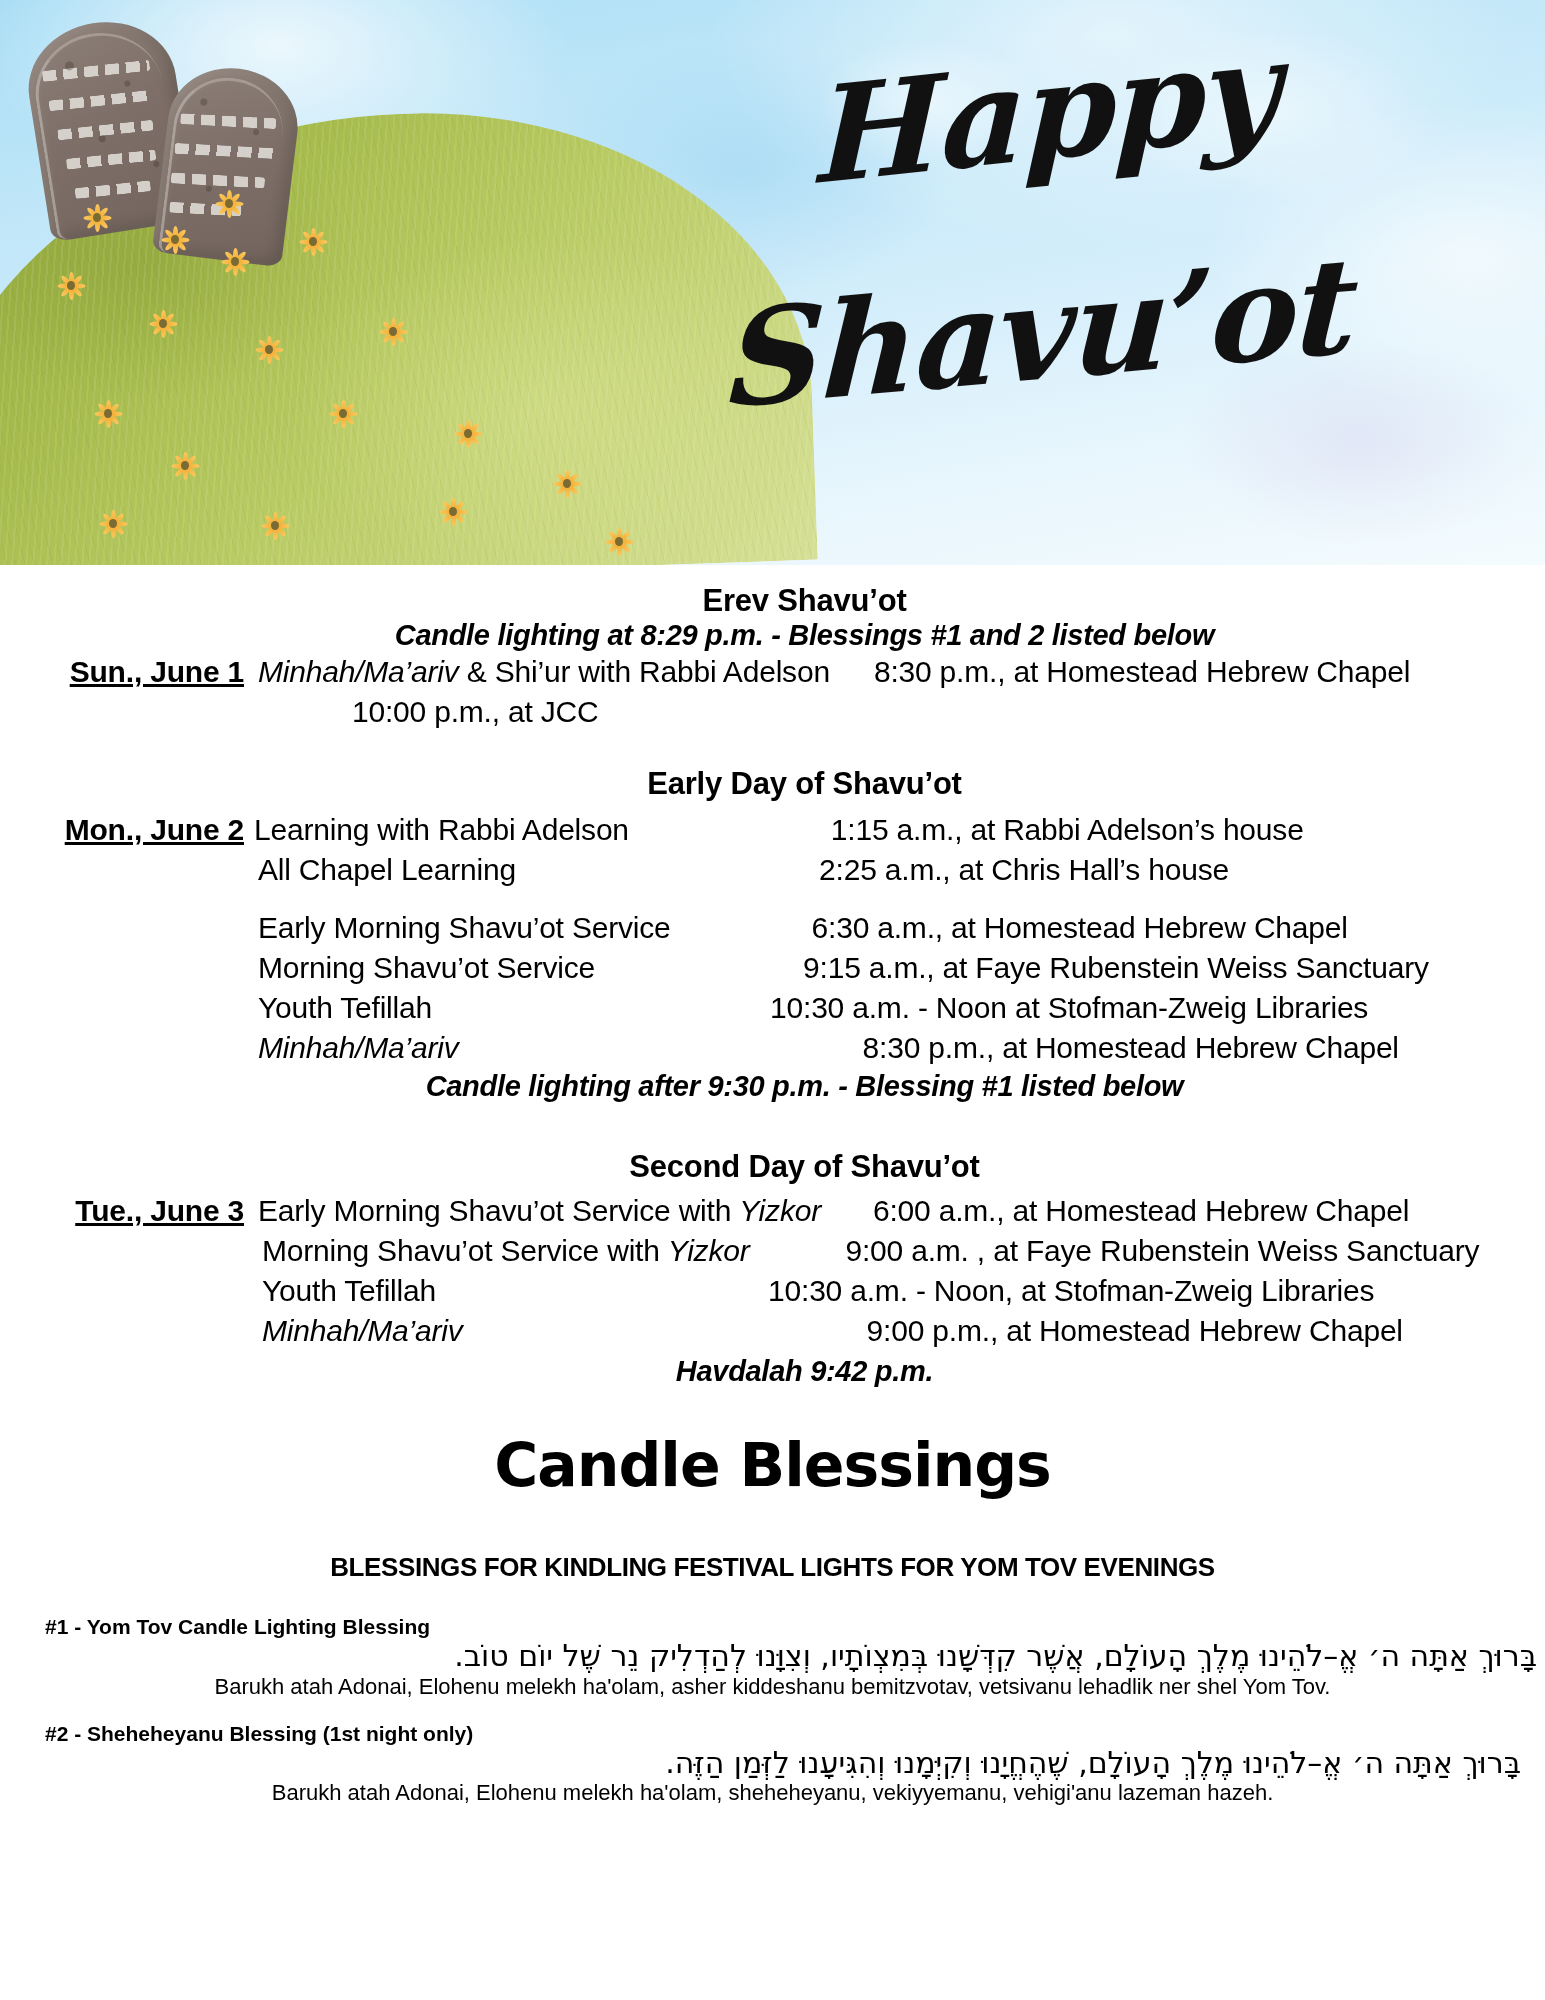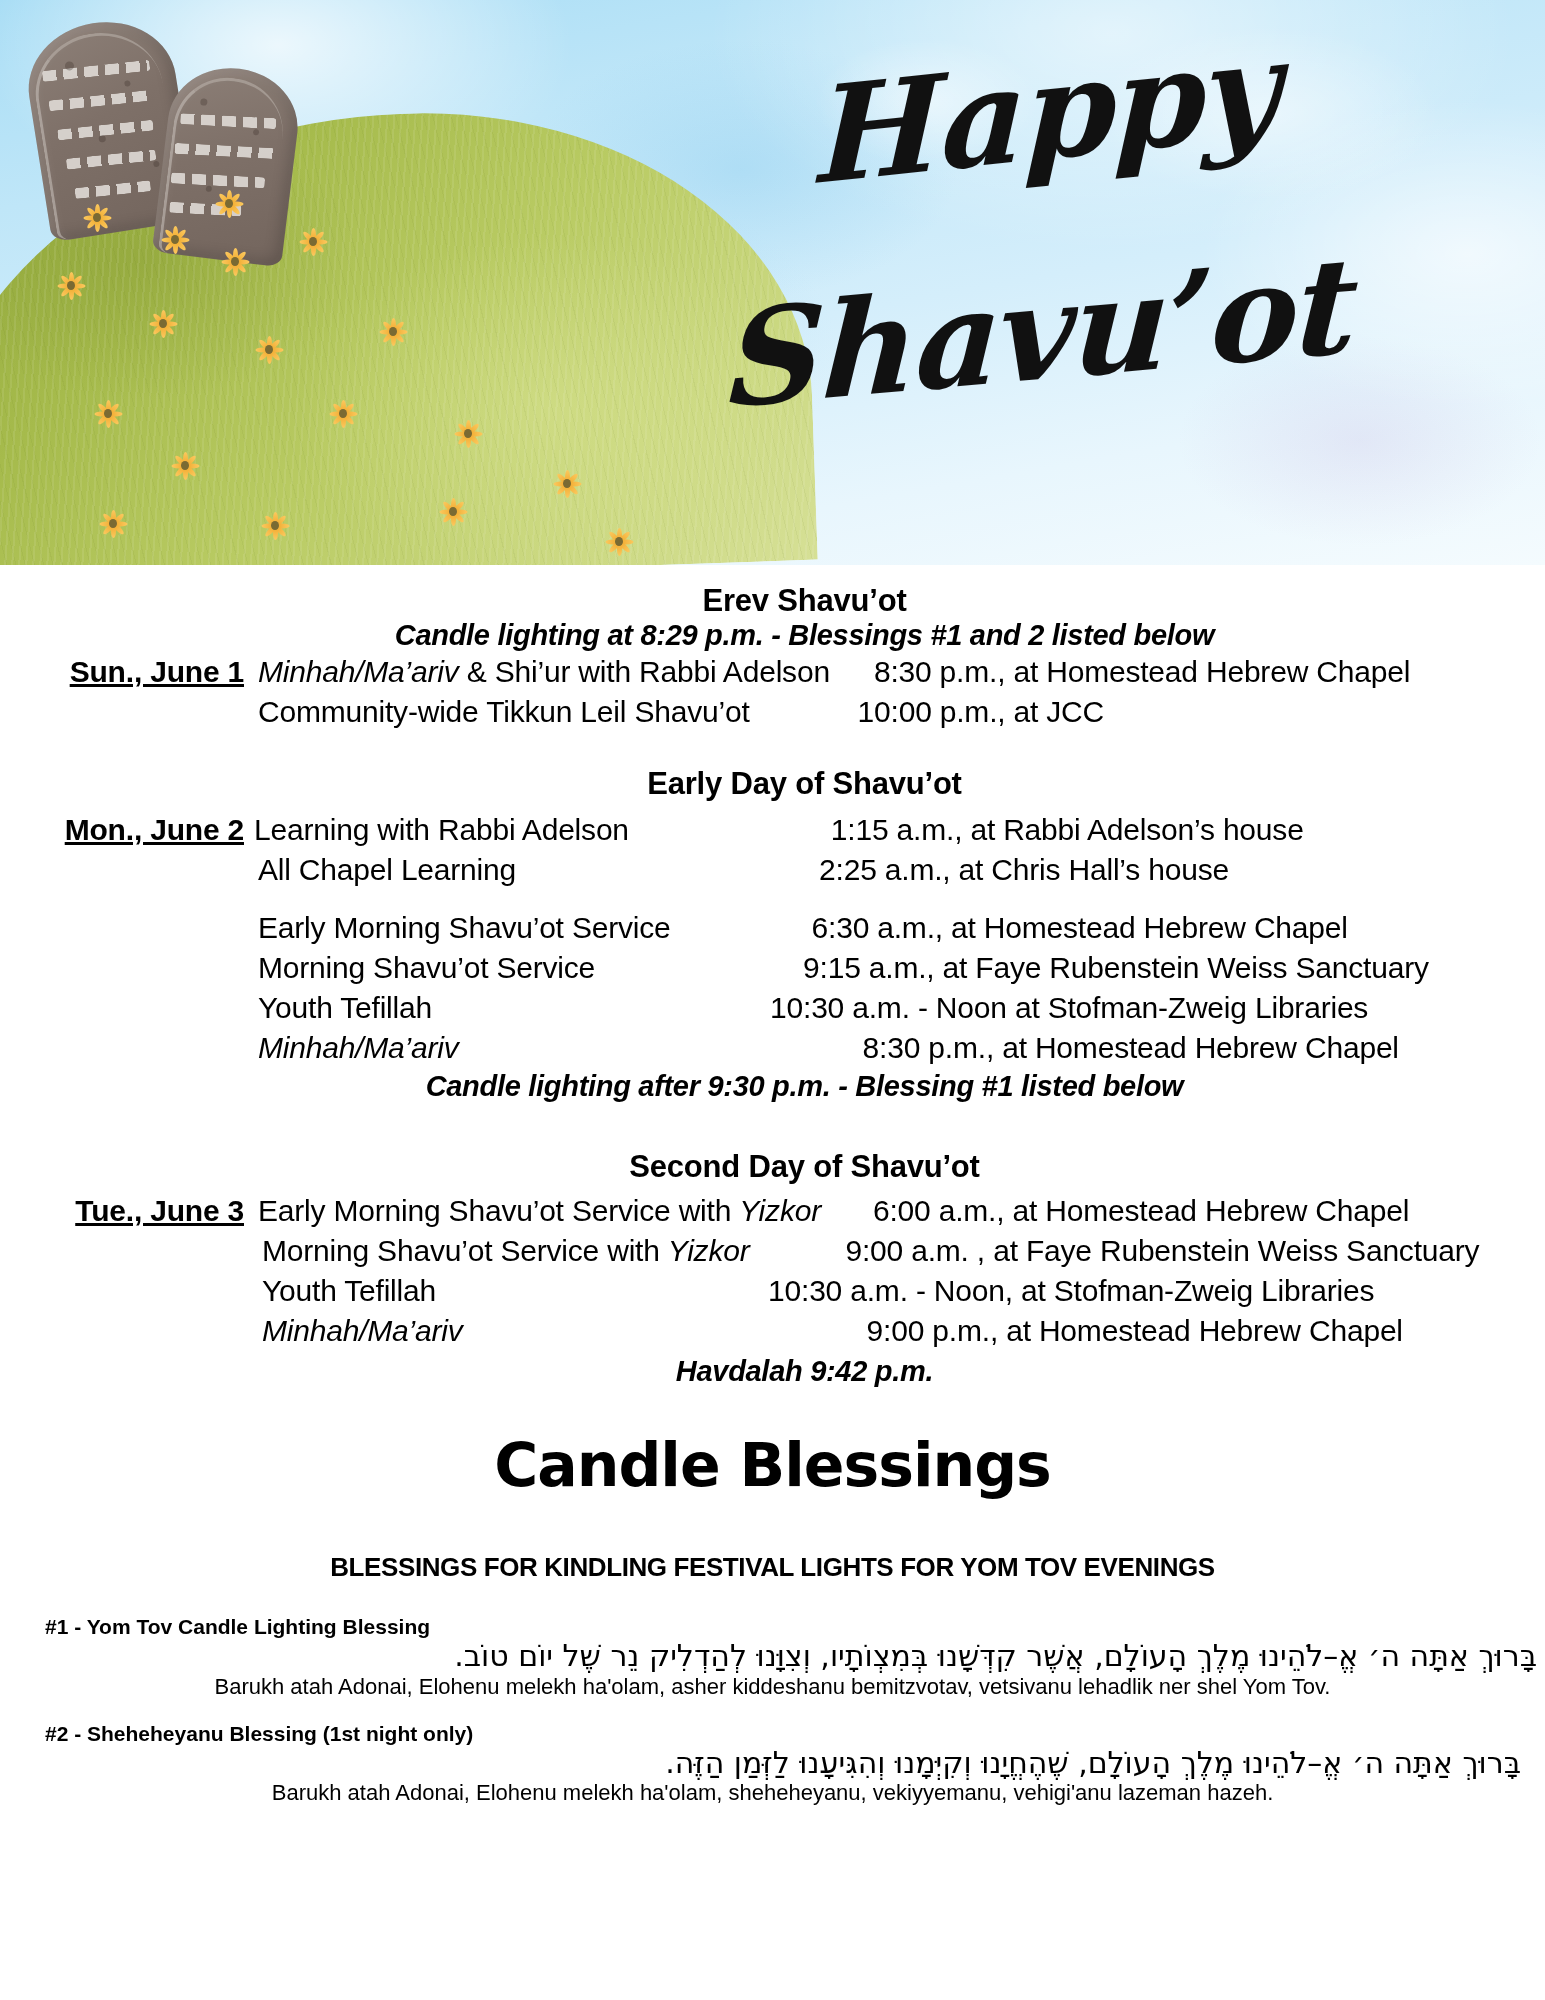--- a/index.html
+++ b/index.html
@@ -460,21 +460,20 @@
 
   <div class="sec-head">Erev Shavu’ot</div>
   <div class="sub-note">Candle lighting at 8:29 p.m. - Blessings #1 and 2 listed below</div>
   <div class="row">
     <div class="daycol"><span class="u">Sun., June 1</span></div>
     <div class="evtcol"><span class="it">Minhah/Ma’ariv</span><span> &amp; Shi’ur with Rabbi Adelson</span></div>
     <div class="timecol" style="margin-left:44px">8:30 p.m.,  at Homestead Hebrew Chapel</div>
   </div>
   <div class="row">
     <div class="daycol"></div>
-    <div class="evtcol">Community-wide Tikkun Leil Shavu’ot</div>
     <div class="timecol" style="margin-left:108px">10:00 p.m.,  at JCC</div>
   </div>
 
   <div class="gap-md"></div>
 
   <div class="sec-head">Early Day of Shavu’ot</div>
   <div style="height:8px"></div>
   <div class="row">
     <div class="daycol"><span class="u">Mon., June 2</span></div>
     <div class="evtcol" style="padding-left:10px">Learning with Rabbi Adelson</div>

